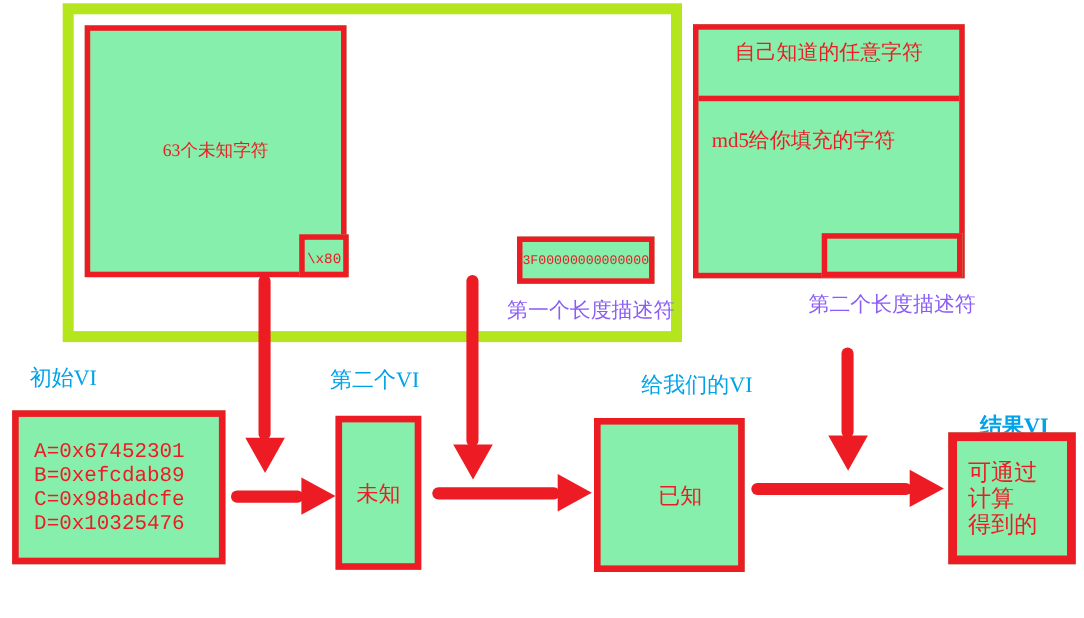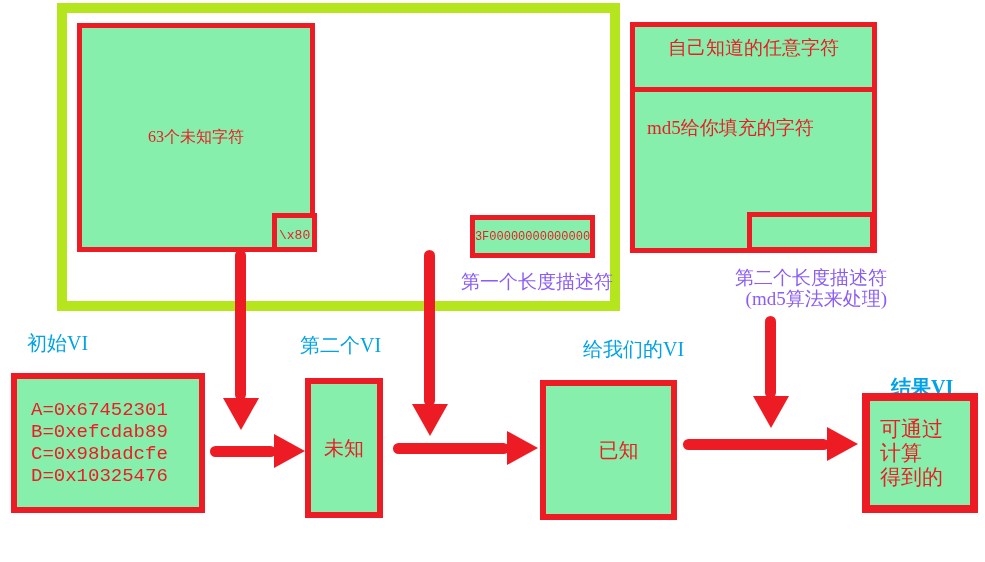--- a/index.html
+++ b/index.html
@@ -54,21 +54,20 @@
     <div style="height:65px; border-bottom:5px solid #ED1C24; display:flex; align-items:flex-start; justify-content:center; padding-top:8px; box-sizing:border-box;">
       <span class="red" style="font-size:19px;">自己知道的任意字符</span>
     </div>
     <div style="padding:23px 0 0 12px;">
       <span class="red" style="font-size:19px;">md5给你填充的字符</span>
     </div>
   </div>
   <div class="rbox" style="left:747px; top:212px; width:128px; height:40px; z-index:2;"></div>
   <div class="caption-red" style="left:697px; top:267px; width:190px; line-height:21px;">
     <div>第二个长度描述符</div>
-    <div>(md5算法来处理)</div>
   </div>
 
   <div class="label-blue" style="left:27px;  top:330px;">初始VI</div>
   <div class="label-blue" style="left:300px; top:332px;">第二个VI</div>
   <div class="label-blue" style="left:583px; top:336px;">给我们的VI</div>
   <div class="label-blue" style="left:891px; top:374px;font-weight:bold;">结果VI</div>
 
   <div class="rbox" style="left:11px; top:373px; width:194px; height:140px; border-width:6px; display:flex; align-items:center;">
     <div class="red mono" style="font-size:19px; line-height:22px; padding-left:14px; white-space:nowrap;">
       <div>A=0x67452301</div>

